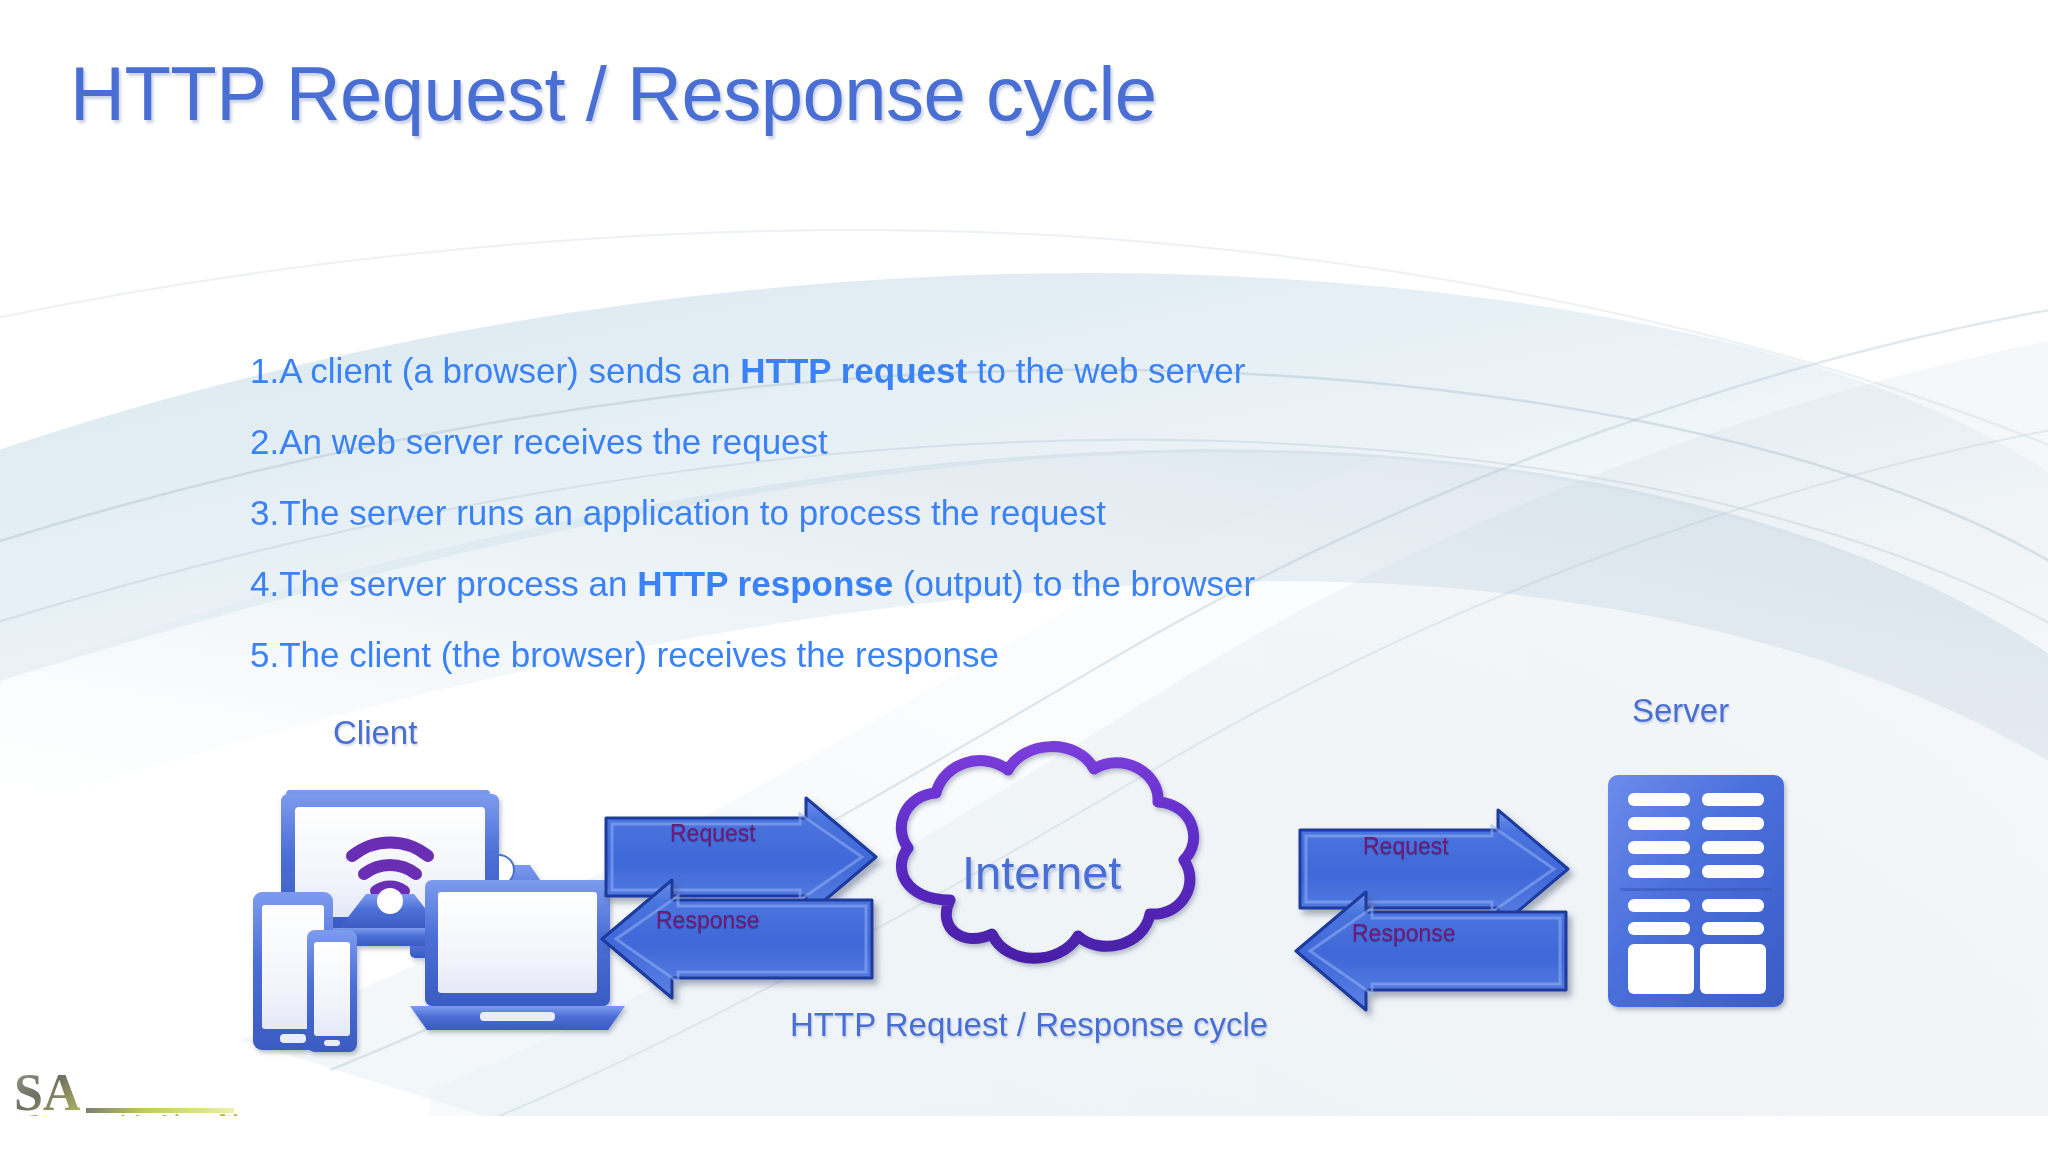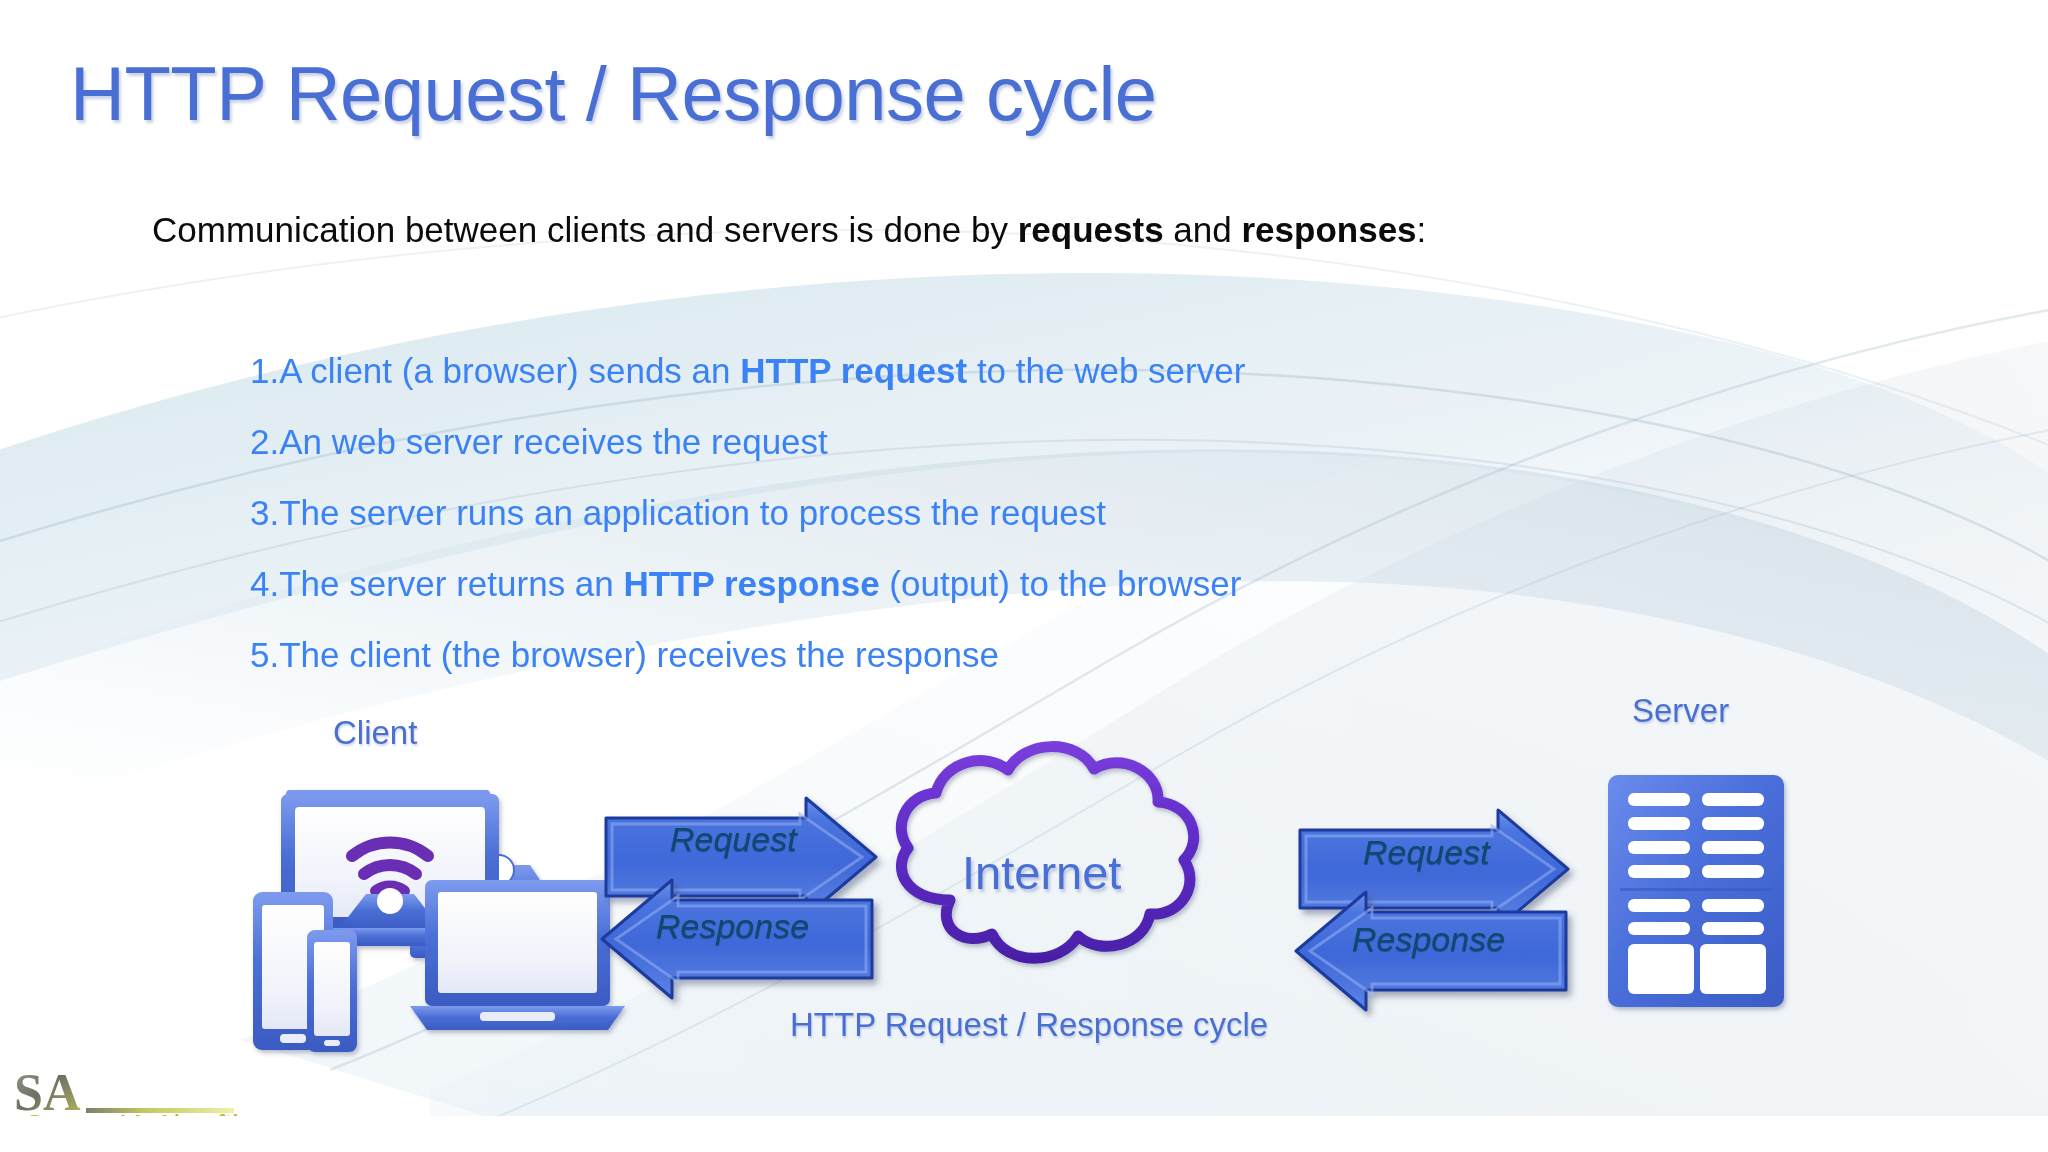--- a/index.html
+++ b/index.html
@@ -93,25 +93,24 @@
     top: 1006px;
     font-size: 33px;
     color: #4a6fd4;
     text-shadow: 1px 2px 2px rgba(120,140,190,0.35);
     white-space: nowrap;
   }
 
   
   .arrow-text {
     position: absolute;
-    font-size: 34px;
-    color: #0c4a6e;
+    font-size: 23px;
+    color: #701a75;
     white-space: nowrap;
     text-shadow: 0 1px 1px rgba(10,30,90,0.5);
-    font-style: italic;
   }
   #lbl-req-left  { left: 670px;  top: 820px; }
   #lbl-res-left  { left: 656px;  top: 907px; }
   #lbl-req-right { left: 1363px; top: 833px; }
   #lbl-res-right { left: 1352px; top: 920px; }
 
   #internet-text {
     position: absolute;
     left: 962px;
     top: 845px;
@@ -178,29 +177,26 @@
              L 430,1152 L 2108,1152 Z" fill="url(#rg3)" opacity="0.33"></path>
     <path d="M -60,560 C 400,410 930,330 1440,390 C 1760,427 1990,510 2108,600" fill="none" stroke="#9fb6c6" stroke-opacity="0.35" stroke-width="2.5"></path>
     <path d="M -60,640 C 380,500 900,405 1400,452 C 1740,484 1980,570 2108,660" fill="none" stroke="#a8bccb" stroke-opacity="0.3" stroke-width="2"></path>
     <path d="M 2108,300 C 1780,352 1420,478 1110,660 C 840,818 600,962 330,1070" fill="none" stroke="#9fb6c6" stroke-opacity="0.3" stroke-width="2.5"></path>
     <path d="M 2108,420 C 1800,470 1460,590 1170,760 C 920,906 700,1035 470,1128" fill="none" stroke="#a8bccb" stroke-opacity="0.26" stroke-width="2"></path>
     <path d="M -60,330 C 300,250 760,205 1180,245 C 1560,281 1880,370 2108,470" fill="none" stroke="#bdd0dd" stroke-opacity="0.3" stroke-width="2"></path>
   </svg>
 
   <div id="title">HTTP Request / Response cycle</div>
 
-  <div id="intro">
-    <span>Communication between clients and servers is done by </span><b>requests</b><span> and </span><b>responses</b><span>:</span>
-  </div>
 
   <div id="steps">
     <div class="step"><span class="num">1.</span><span>A client (a browser) sends an </span><b>HTTP request</b><span> to the web server</span></div>
     <div class="step"><span class="num">2.</span><span>An web server receives the request</span><b></b><span></span></div>
     <div class="step"><span class="num">3.</span><span>The server runs an application to process the request</span><b></b><span></span></div>
-    <div class="step"><span class="num">4.</span><span>The server returns an </span><b>HTTP response</b><span> (output) to the browser</span></div>
+    <div class="step"><span class="num">4.</span><span>The server process an </span><b>HTTP response</b><span> (output) to the browser</span></div>
     <div class="step"><span class="num">5.</span><span>The client (the browser) receives the response</span><b></b><span></span></div>
   </div>
 
   <svg id="diagram-svg" style="position:absolute;left:0;top:0;width:2048px;height:1152px;" viewBox="0 0 2048 1152">
     <defs>
       <linearGradient id="arrowGrad" x1="0" y1="0" x2="0" y2="1">
         <stop offset="0%" stop-color="#6f92e8"></stop>
         <stop offset="18%" stop-color="#4a74de"></stop>
         <stop offset="55%" stop-color="#3f68d8"></stop>
         <stop offset="100%" stop-color="#5d83e4"></stop>

